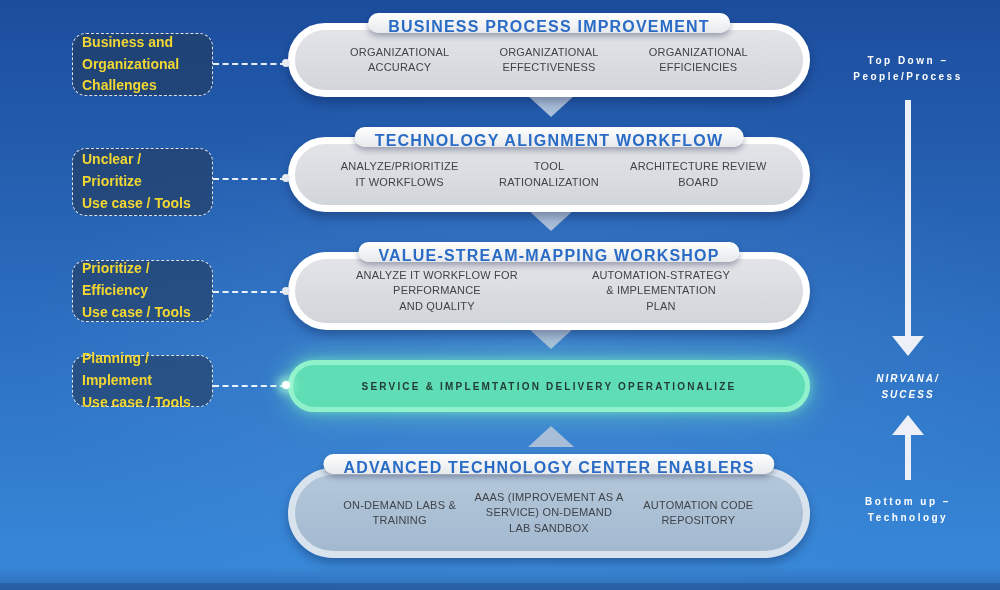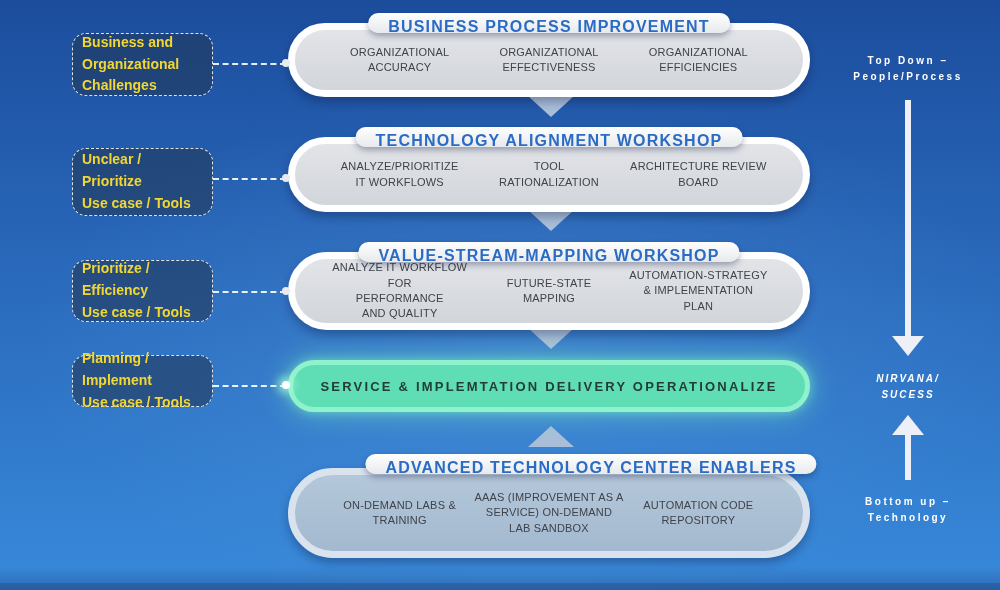--- a/index.html
+++ b/index.html
@@ -53,29 +53,29 @@
     flex:1 1 0;text-align:center;
     font-size:11px;line-height:1.4;letter-spacing:0.2px;color:#3f434a;
   }
   .stage-header{
     position:absolute;top:-17px;left:50%;transform:translateX(-50%);
     height:20px;line-height:28px;padding:0 20px;border-radius:15px;
     background:linear-gradient(180deg,#ffffff,#e7e9ec);
     box-shadow:0 3px 6px rgba(8,20,60,0.35);
     color:#2a6cc5;font-weight:bold;font-size:16px;letter-spacing:1.2px;white-space:nowrap;
   }
-  .stage.enabler .stage-header{top:-21px;margin-left:42px;}
+  .stage.enabler .stage-header{top:-21px;}
 
   
   .highlight{
     position:absolute;left:288px;top:360px;width:522px;height:52px;box-sizing:border-box;
     border:5px solid #90f2cc;border-radius:28px;background:#5fdeb5;
     box-shadow:0 0 28px rgba(120,245,195,0.6),0 0 10px rgba(120,245,195,0.5);
     display:flex;align-items:center;justify-content:center;z-index:2;
-    color:#233d35;font-weight:bold;font-size:13px;letter-spacing:2.2px;text-align:center;
+    color:#233d35;font-weight:bold;font-size:10px;letter-spacing:2.2px;text-align:center;
   }
 
   
   .rail-text{
     position:absolute;left:838px;width:140px;text-align:center;
     color:#ffffff;font-weight:bold;font-size:10px;letter-spacing:2.5px;line-height:1.55;z-index:2;
   }
   .rail-text.italic{font-style:italic;letter-spacing:2px;}
   .arrow-shaft{position:absolute;left:905px;width:6px;background:#edf1f7;z-index:1;}
   .arrow-head{position:absolute;left:892px;width:0;height:0;z-index:1;
@@ -126,36 +126,34 @@
     <div class="stage-header">BUSINESS PROCESS IMPROVEMENT</div>
     <div class="stage-item pre">ORGANIZATIONAL
 ACCURACY</div>
     <div class="stage-item pre">ORGANIZATIONAL
 EFFECTIVENESS</div>
     <div class="stage-item pre">ORGANIZATIONAL
 EFFICIENCIES</div>
   </section>
 
   <section class="stage" style="top:137px;height:75px">
-    <div class="stage-header">TECHNOLOGY ALIGNMENT WORKSHOP</div>
+    <div class="stage-header">TECHNOLOGY ALIGNMENT WORKFLOW</div>
     <div class="stage-item pre">ANALYZE/PRIORITIZE
 IT WORKFLOWS</div>
     <div class="stage-item pre">TOOL
 RATIONALIZATION</div>
     <div class="stage-item pre">ARCHITECTURE REVIEW
 BOARD</div>
   </section>
 
   <section class="stage" style="top:252px;height:78px">
     <div class="stage-header">VALUE-STREAM-MAPPING WORKSHOP</div>
     <div class="stage-item pre">ANALYZE IT WORKFLOW FOR
 PERFORMANCE
 AND QUALITY</div>
-    <div class="stage-item pre">FUTURE-STATE
-MAPPING</div>
     <div class="stage-item pre">AUTOMATION-STRATEGY
 &amp; IMPLEMENTATION
 PLAN</div>
   </section>
 
   <div class="highlight">
     <span>SERVICE &amp; IMPLEMTATION DELIVERY OPERATIONALIZE</span>
   </div>
 
   <section class="stage enabler" style="top:468px;height:90px">

